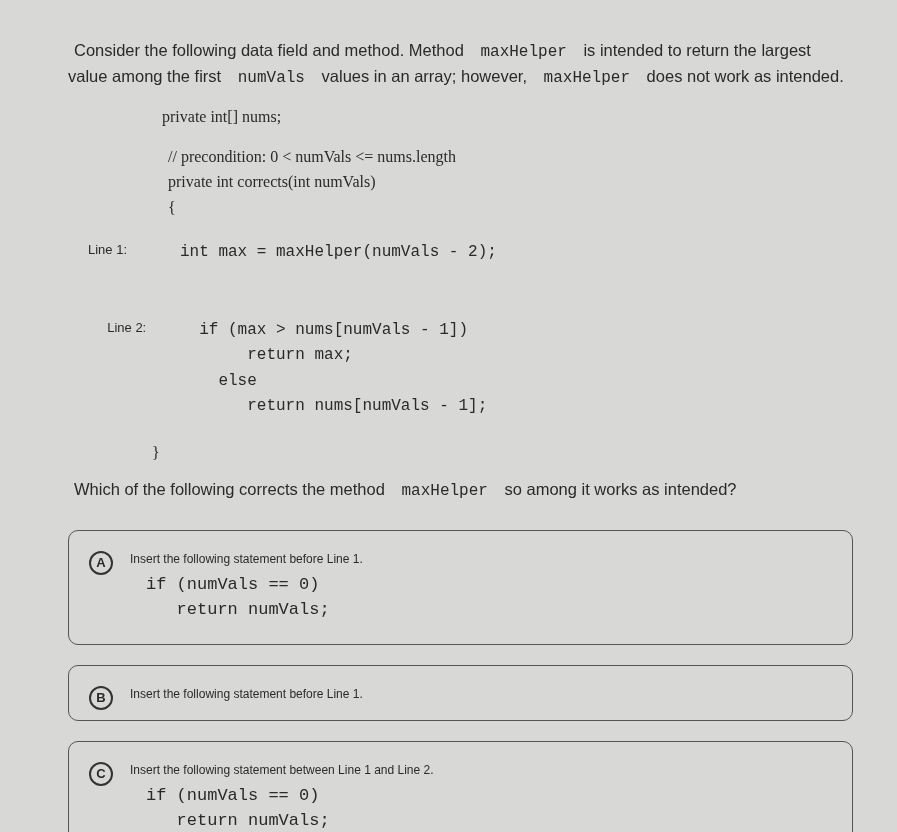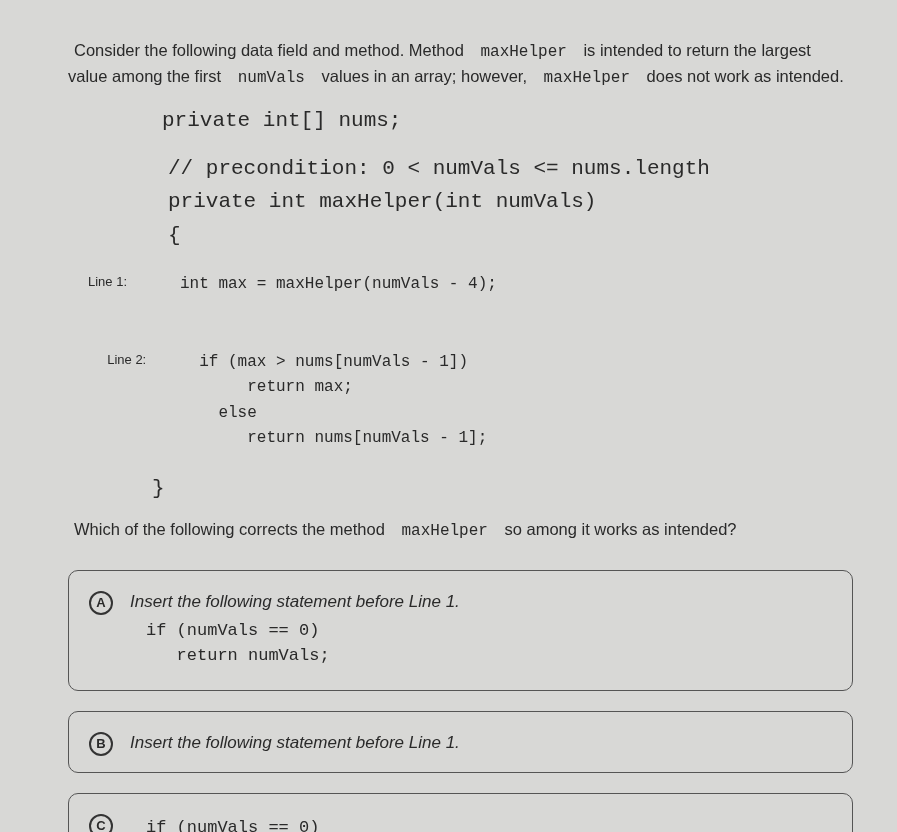--- a/index.html
+++ b/index.html
@@ -14,22 +14,22 @@
     .question-intro {
       font-size: 16.5px;
       line-height: 1.5;
       margin-bottom: 14px;
     }
     .question-intro .code-inline {
       font-family: 'Courier New', monospace;
       font-size: 16px;
     }
     .code-block {
-      font-family: Liberation Mono, monospace;
-      font-size: 21px;
+      font-family: Liberation Serif, serif;
+      font-size: 16px;
       line-height: 1.6;
       margin-left: 100px;
       margin-bottom: 14px;
       white-space: pre;
     }
     .lines-block {
       font-family: 'Courier New', monospace;
       font-size: 16px;
       line-height: 1.6;
       margin-left: 0px;
@@ -71,47 +71,46 @@
       height: 24px;
       border: 2px solid #333;
       border-radius: 50%;
       display: flex;
       align-items: center;
       justify-content: center;
       font-size: 13px;
       font-weight: bold;
     }
     .option-text {
-      font-size: 17px;
+      font-size: 12px;
       margin-bottom: 4px;
-      font-style: italic;
     }
     .option-code {
       font-family: 'Courier New', monospace;
       font-size: 17px;
       white-space: pre;
       line-height: 1.5;
       margin-left: 22px;
     }
   </style>
 </head>
 <body>
 
 <div class="question-intro">
   <span>Consider the following data field and method. Method </span><span class="code-inline">maxHelper</span><span> is intended to return the largest value among the first </span><span class="code-inline">numVals</span><span> values in an array; however, </span><span class="code-inline">maxHelper</span><span> does not work as intended.</span>
 </div>
 
 <div class="code-block">private int[] nums;</div>
 
 <div class="code-block"><span>// precondition: 0 &lt; numVals &lt;= nums.length</span>
-<span>private int maxHelper(int numVals)</span>
+<span>private int corrects(int numVals)</span>
 <span>{</span></div>
 
 <div class="lines-block">
-  <span class="label-col">Line 1:</span><span class="code-col">int max = maxHelper(numVals - 4);</span>
+  <span class="label-col">Line 1:</span><span class="code-col">int max = maxHelper(numVals - 2);</span>
 </div>
 
 <div class="lines-block" style="white-space:pre;">
   <span class="label-col">Line 2:</span><span class="code-col">if (max &gt; nums[numVals - 1])
      return max;
   else
      return nums[numVals - 1];</span>
 </div>
 
 <div class="code-block" style="margin-left:90px;">}</div>
@@ -127,15 +126,16 @@
    return numVals;</div>
 </div>
 
 <div class="option">
   <div class="option-letter">B</div>
   <div class="option-text">Insert the following statement before Line 1.</div>
 </div>
 
 <div class="option">
   <div class="option-letter">C</div>
+  <div class="option-text">Insert the following statement between Line 1 and Line 2.</div>
   <div class="option-code">if (numVals == 0)
    return numVals;</div>
 </div>
 
 </body></html>

